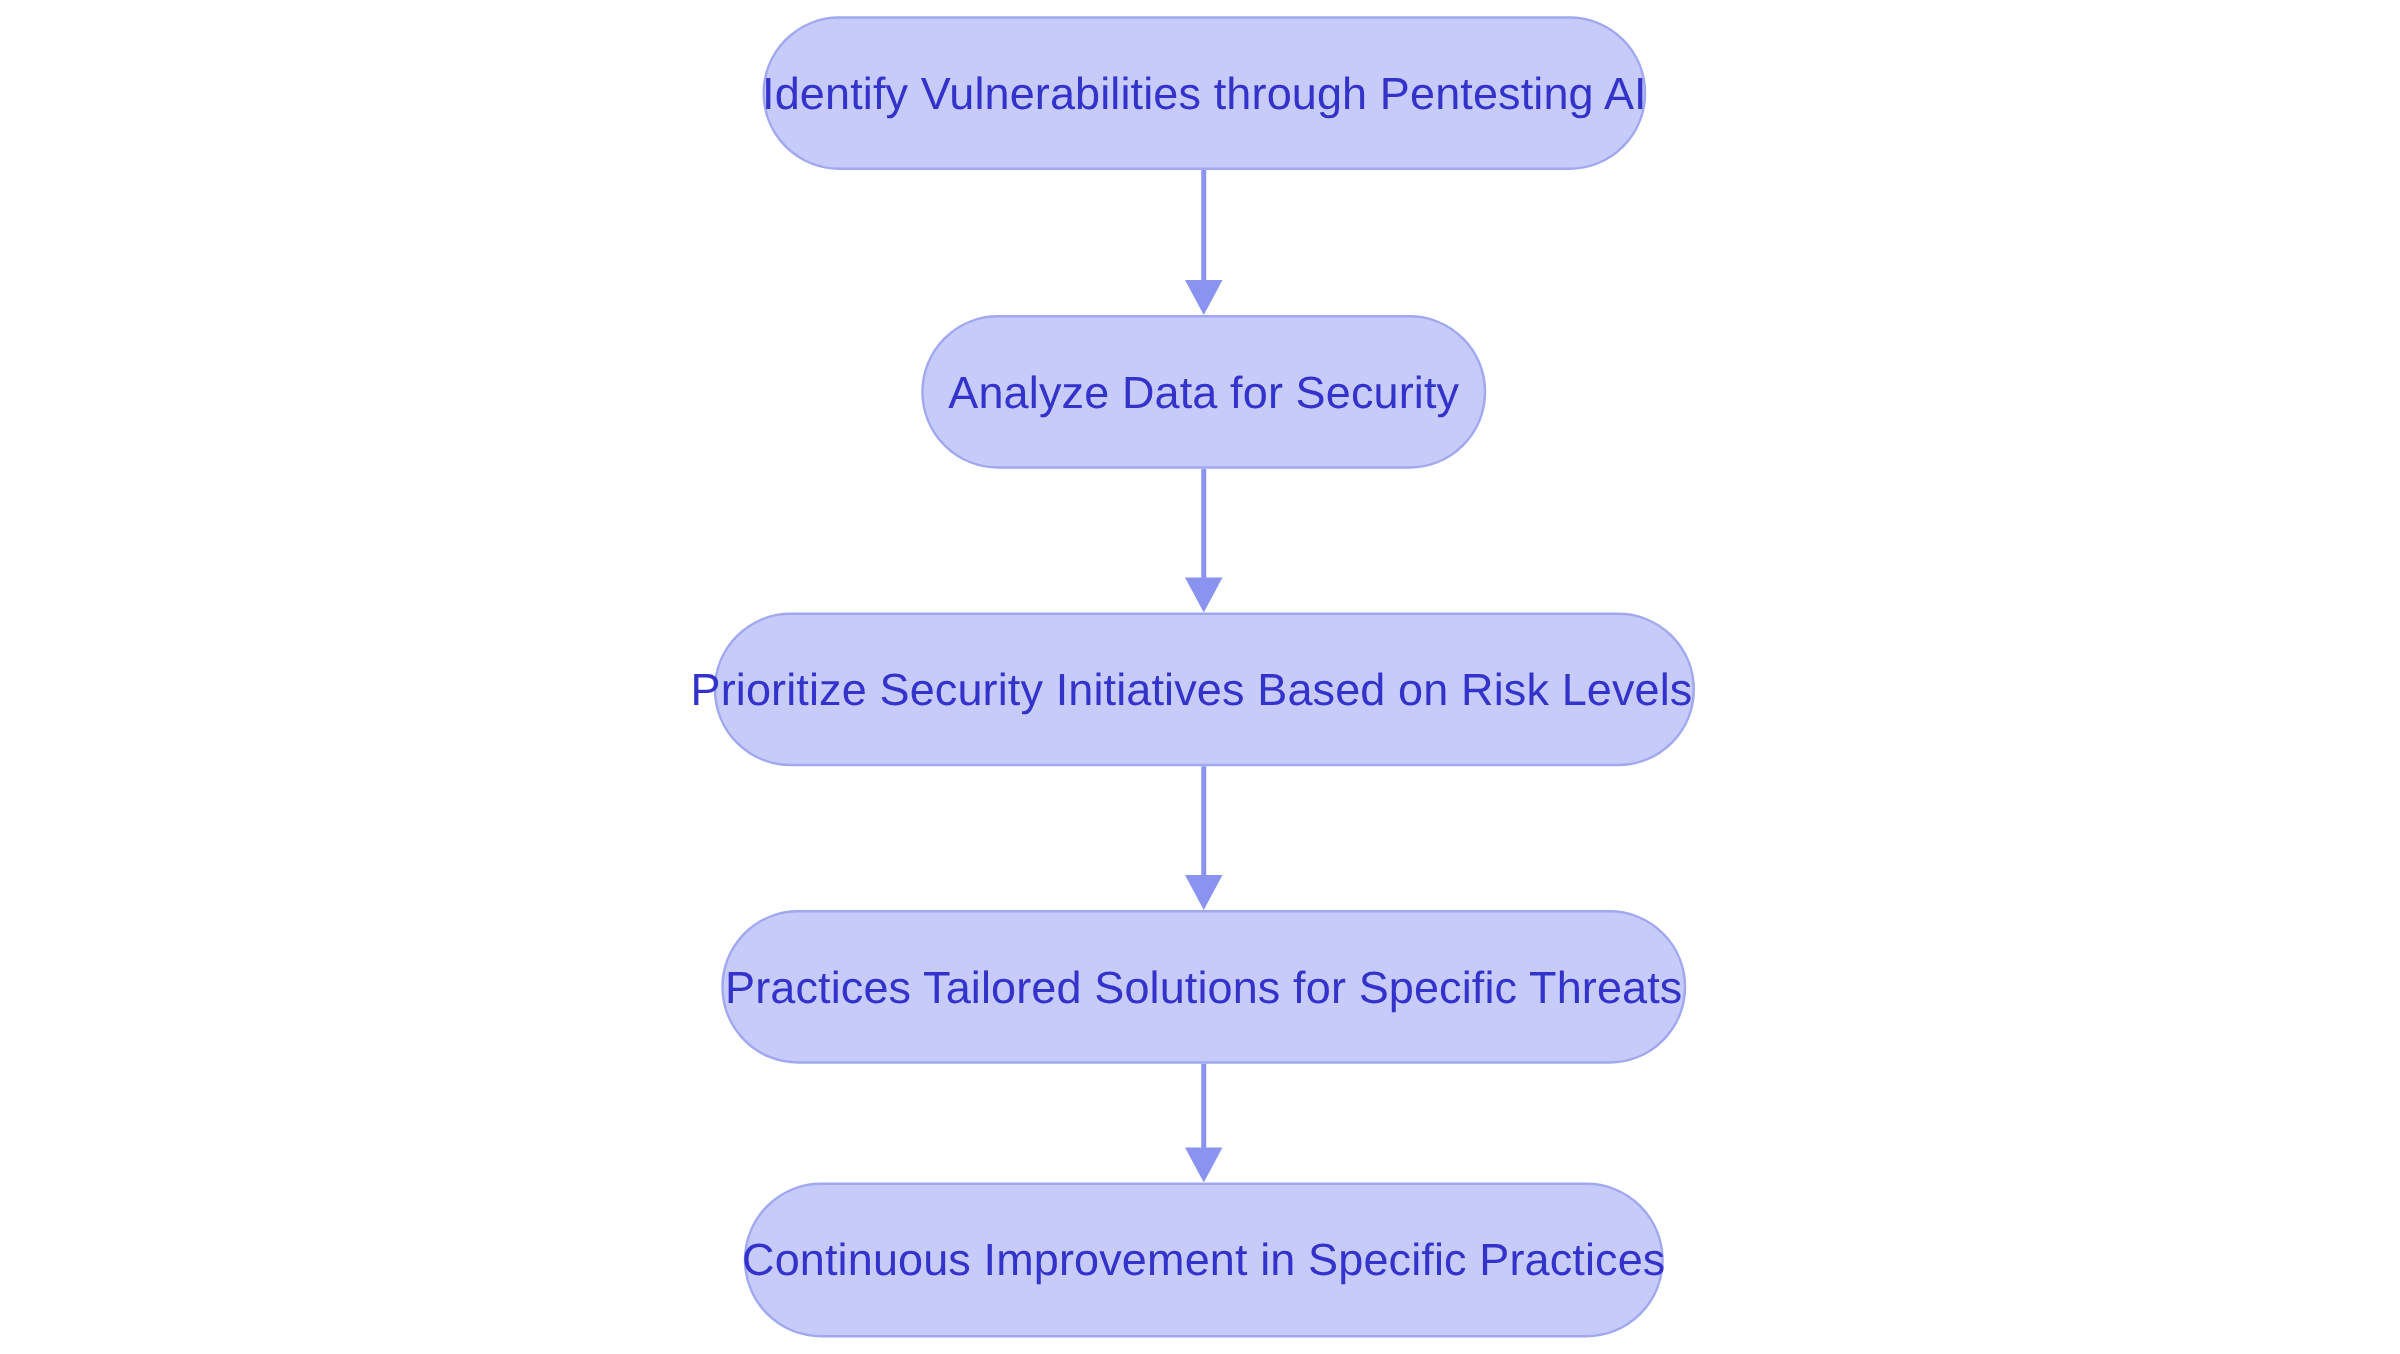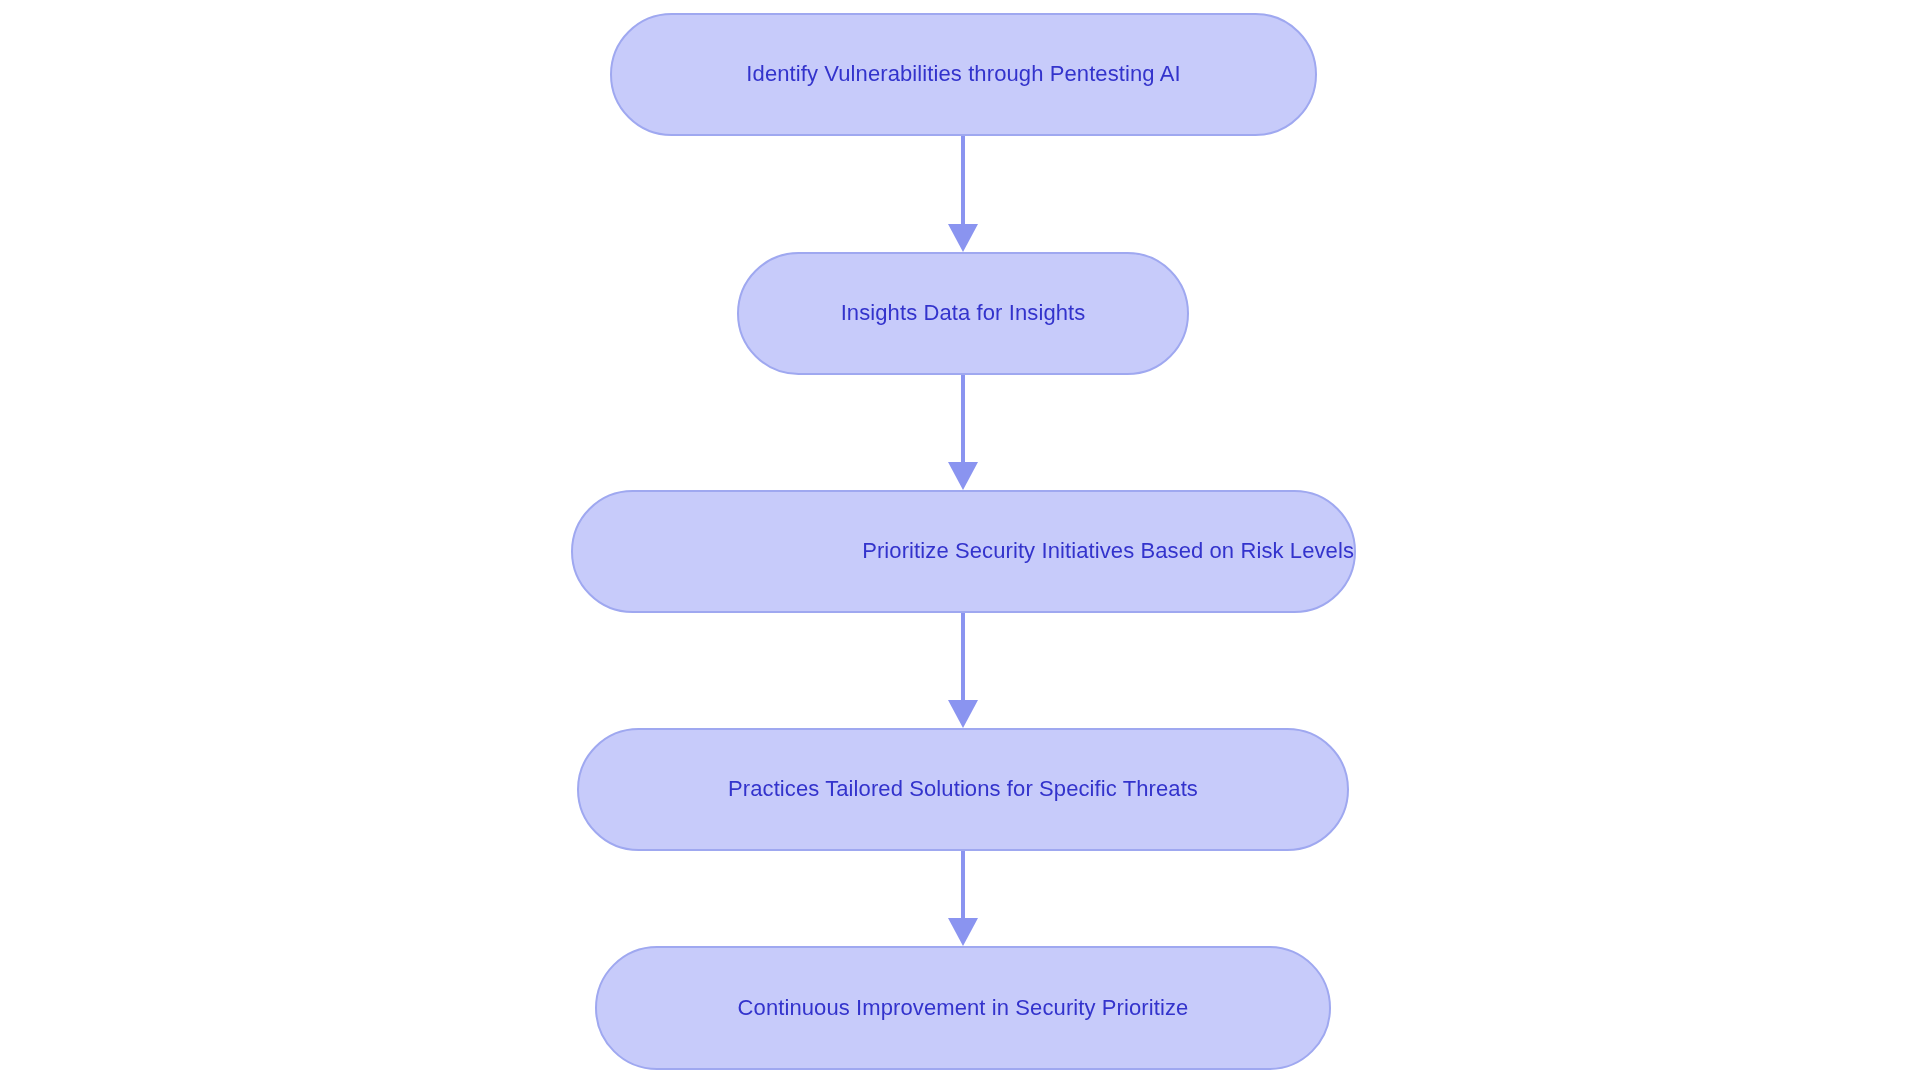--- a/index.html
+++ b/index.html
@@ -29,21 +29,21 @@
     display: flex;
     align-items: center;
     justify-content: center;
     background: #c7cbfa;
     border: 2px solid #9fa8f0;
     border-radius: 62px;
     z-index: 2;
   }
   .node-label {
     color: #3333cc;
-    font-size: 22px;
+    font-size: 36px;
     font-weight: 400;
     line-height: 1.1;
     letter-spacing: 0.1px;
     white-space: nowrap;
     text-align: center;
     font-family: "Liberation Sans", "DejaVu Sans", sans-serif;
   }
 
   
   .node-1 { left: 612px; top: 13px;   width: 457px; height: 123px; }
@@ -101,28 +101,28 @@
       <line class="edge-line" x1="963" y1="851" x2="963" y2="926"></line>
       <polygon class="edge-head" points="963,946 948,918 978,918"></polygon>
     </g>
   </svg>
 
   <div class="node node-1" style="width: 707px; left: 610px;">
     <span class="node-label">Identify Vulnerabilities through Pentesting AI</span>
   </div>
 
   <div class="node node-2" style="width: 452px; left: 737px;">
-    <span class="node-label">Insights Data for Insights</span>
+    <span class="node-label">Analyze Data for Security</span>
   </div>
 
   <div class="node node-3" style="width: 785px; left: 571px;">
     <span class="node-label">Prioritize Security Initiatives Based on Risk Levels</span>
   </div>
 
   <div class="node node-4" style="width: 772px; left: 577px;">
     <span class="node-label">Practices Tailored Solutions for Specific Threats</span>
   </div>
 
   <div class="node node-5" style="width: 736px; left: 595px;">
-    <span class="node-label">Continuous Improvement in Security Prioritize</span>
+    <span class="node-label">Continuous Improvement in Specific Practices</span>
   </div>
 
 </div>
 
 </body></html>

